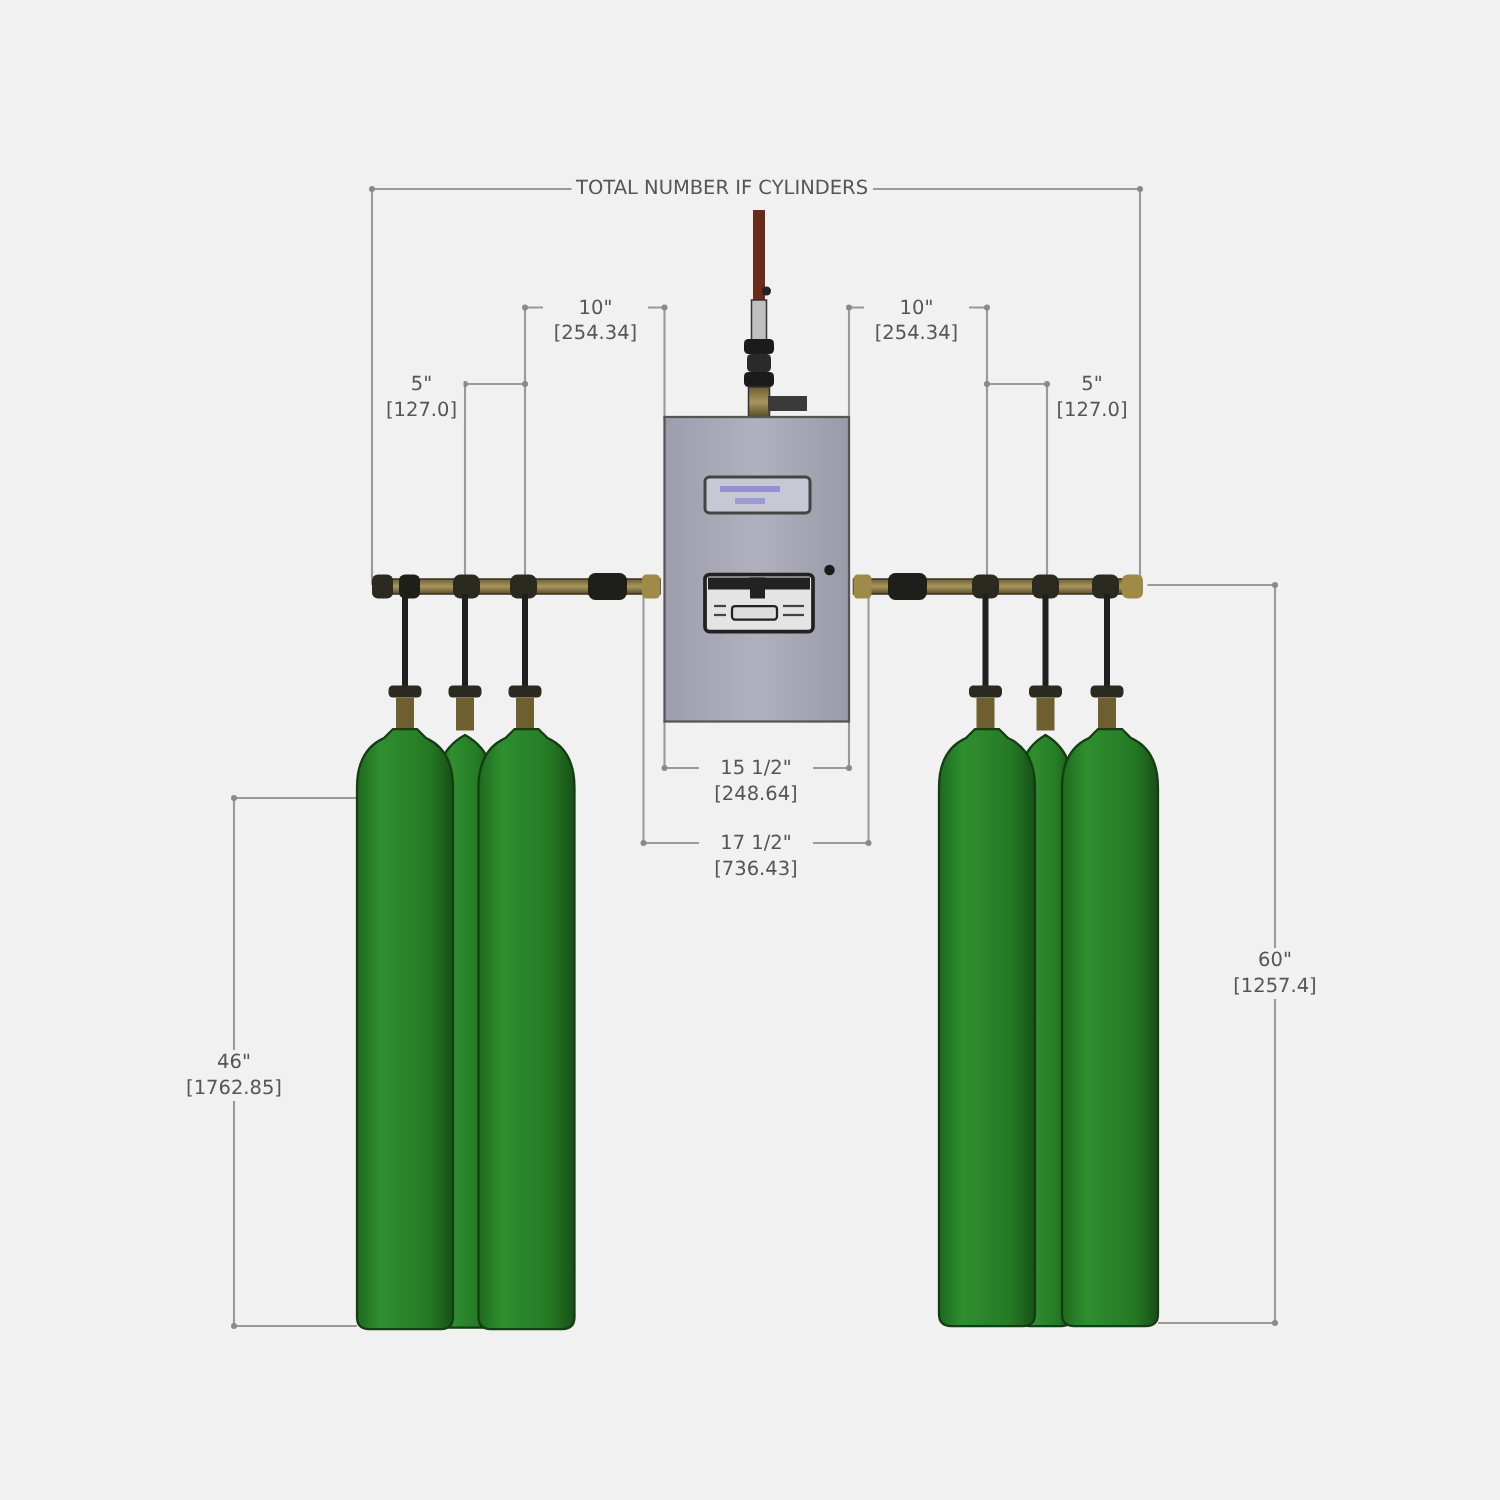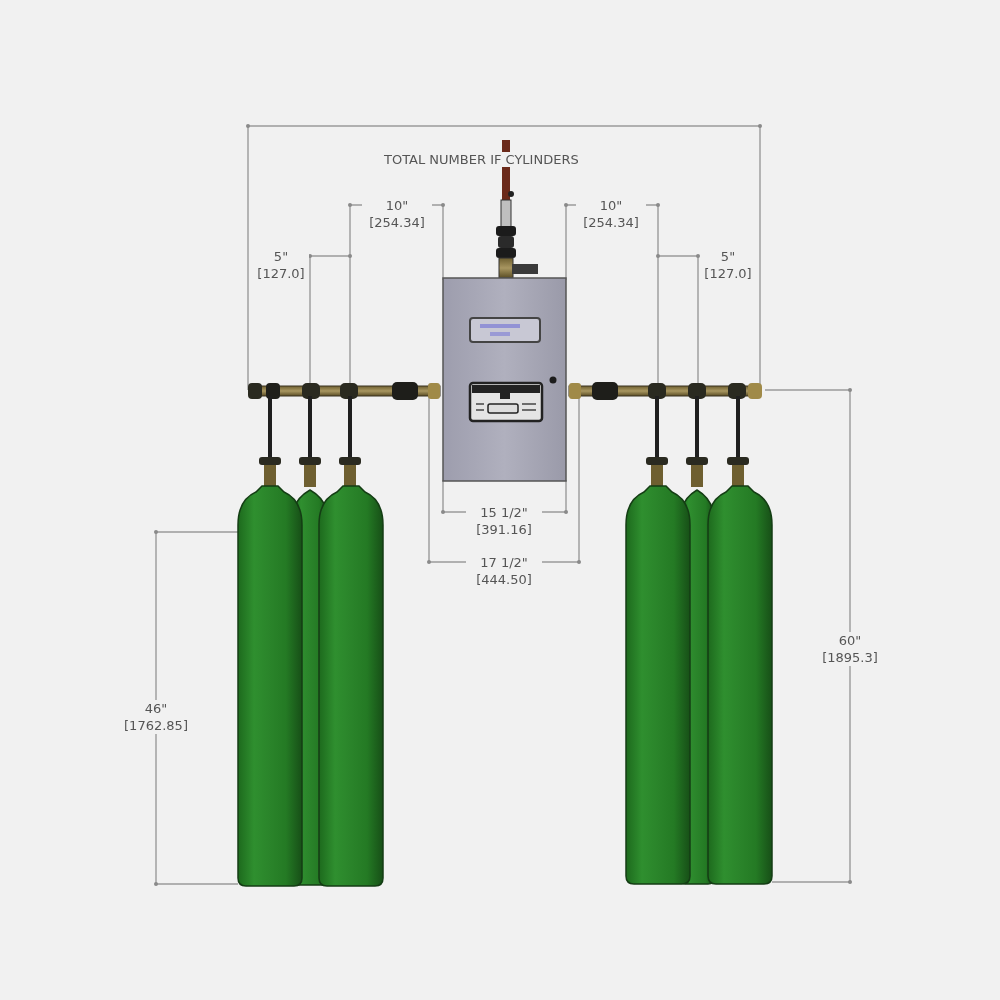--- a/index.html
+++ b/index.html
@@ -22,21 +22,20 @@
     background: #f1f1f1;
   }
   .dim-text.nobg { background: transparent; }
   .title-label {
     position: absolute;
     font-size: 13px;
     color: #555;
     background: #f1f1f1;
     padding: 0 3px;
     white-space: nowrap;
-    margin-top: 34px;
   }
 </style>
 </head>
 <body>
 
 <svg class="canvas" width="1000" height="1000" viewBox="0 0 1000 1000" xmlns="http://www.w3.org/2000/svg">
   <defs>
     <linearGradient id="cylGrad" x1="0" x2="1" y1="0" y2="0">
       <stop offset="0" stop-color="#1d6a1d"></stop>
       <stop offset="0.25" stop-color="#2f8f2f"></stop>
@@ -222,29 +221,29 @@
   <div>[254.34]</div>
 </div>
 
 <div class="dim-text nobg" style="left:700px; top:248px; width:56px;">
   <div>5"</div>
   <div>[127.0]</div>
 </div>
 
 <div class="dim-text" style="left:466px; top:504px; width:76px;">
   <div>15 1/2"</div>
-  <div>[391.16]</div>
+  <div>[248.64]</div>
 </div>
 
 <div class="dim-text" style="left:466px; top:554px; width:76px;">
   <div>17 1/2"</div>
-  <div>[444.50]</div>
+  <div>[736.43]</div>
 </div>
 
 <div class="dim-text" style="left:118px; top:700px; width:76px;">
   <div>46"</div>
   <div>[1762.85]</div>
 </div>
 
 <div class="dim-text" style="left:812px; top:632px; width:76px;">
   <div>60"</div>
-  <div>[1895.3]</div>
+  <div>[1257.4]</div>
 </div>
 
 </body></html>

